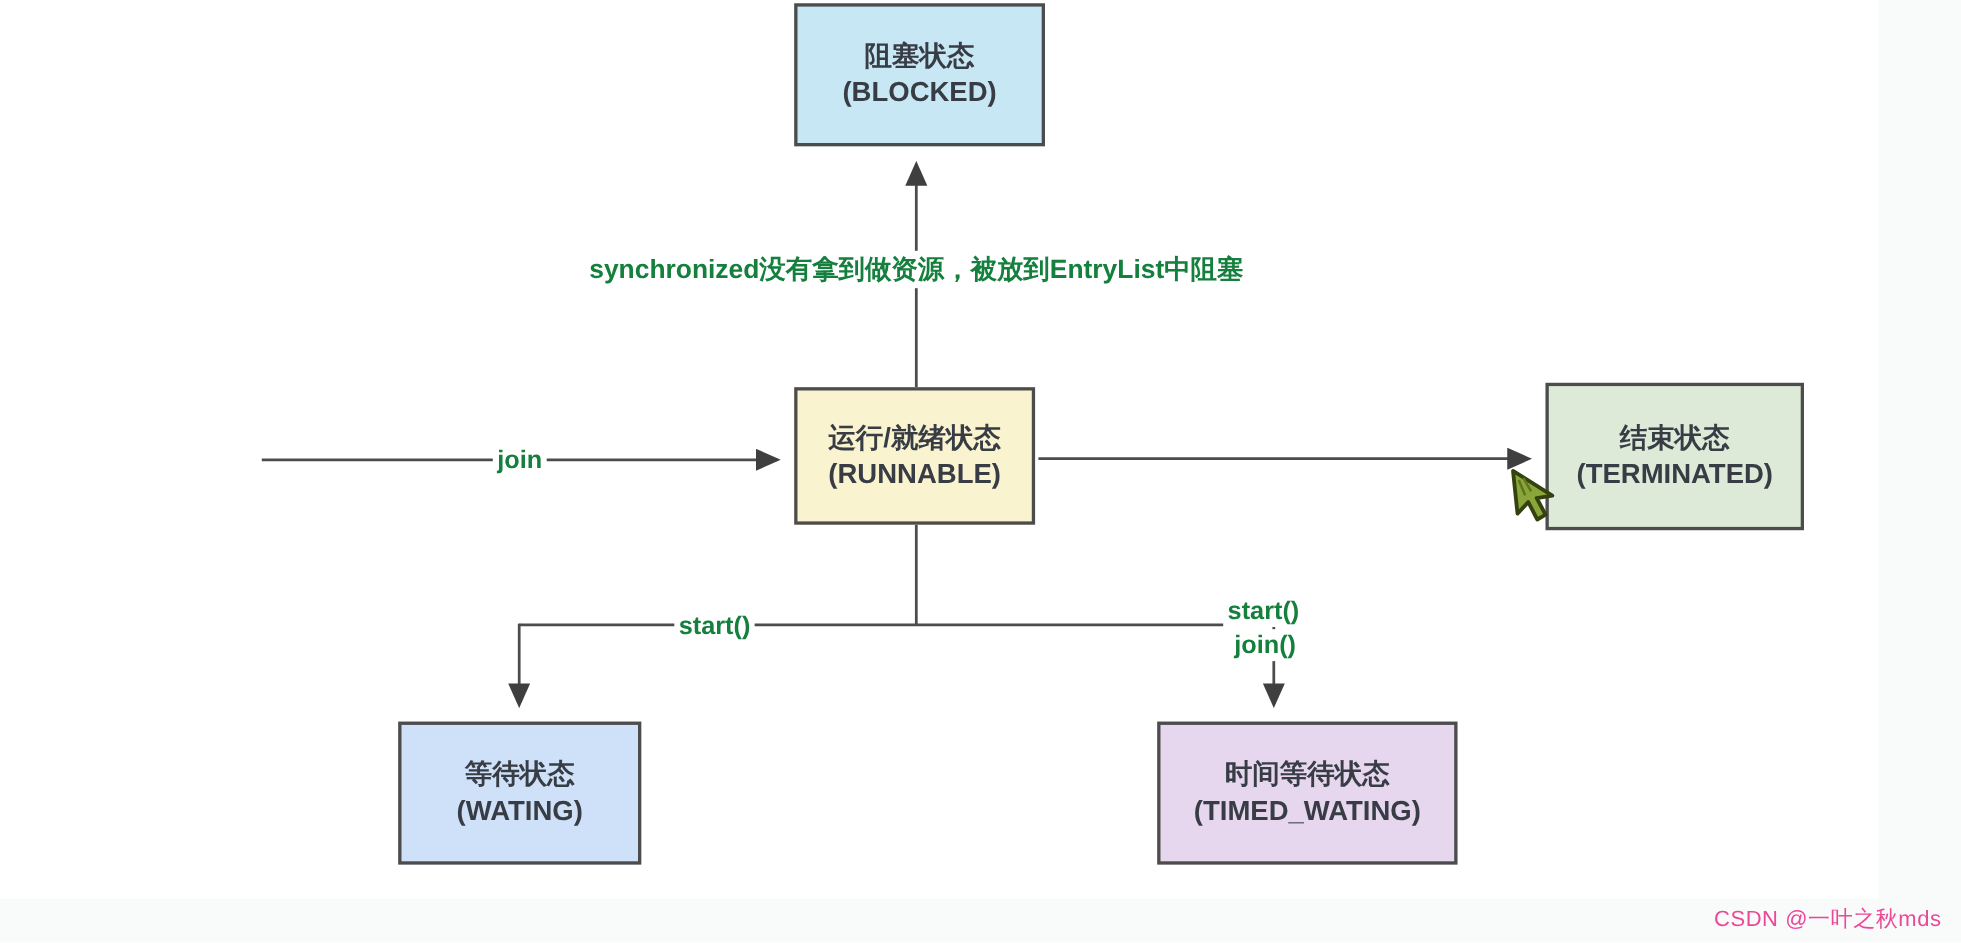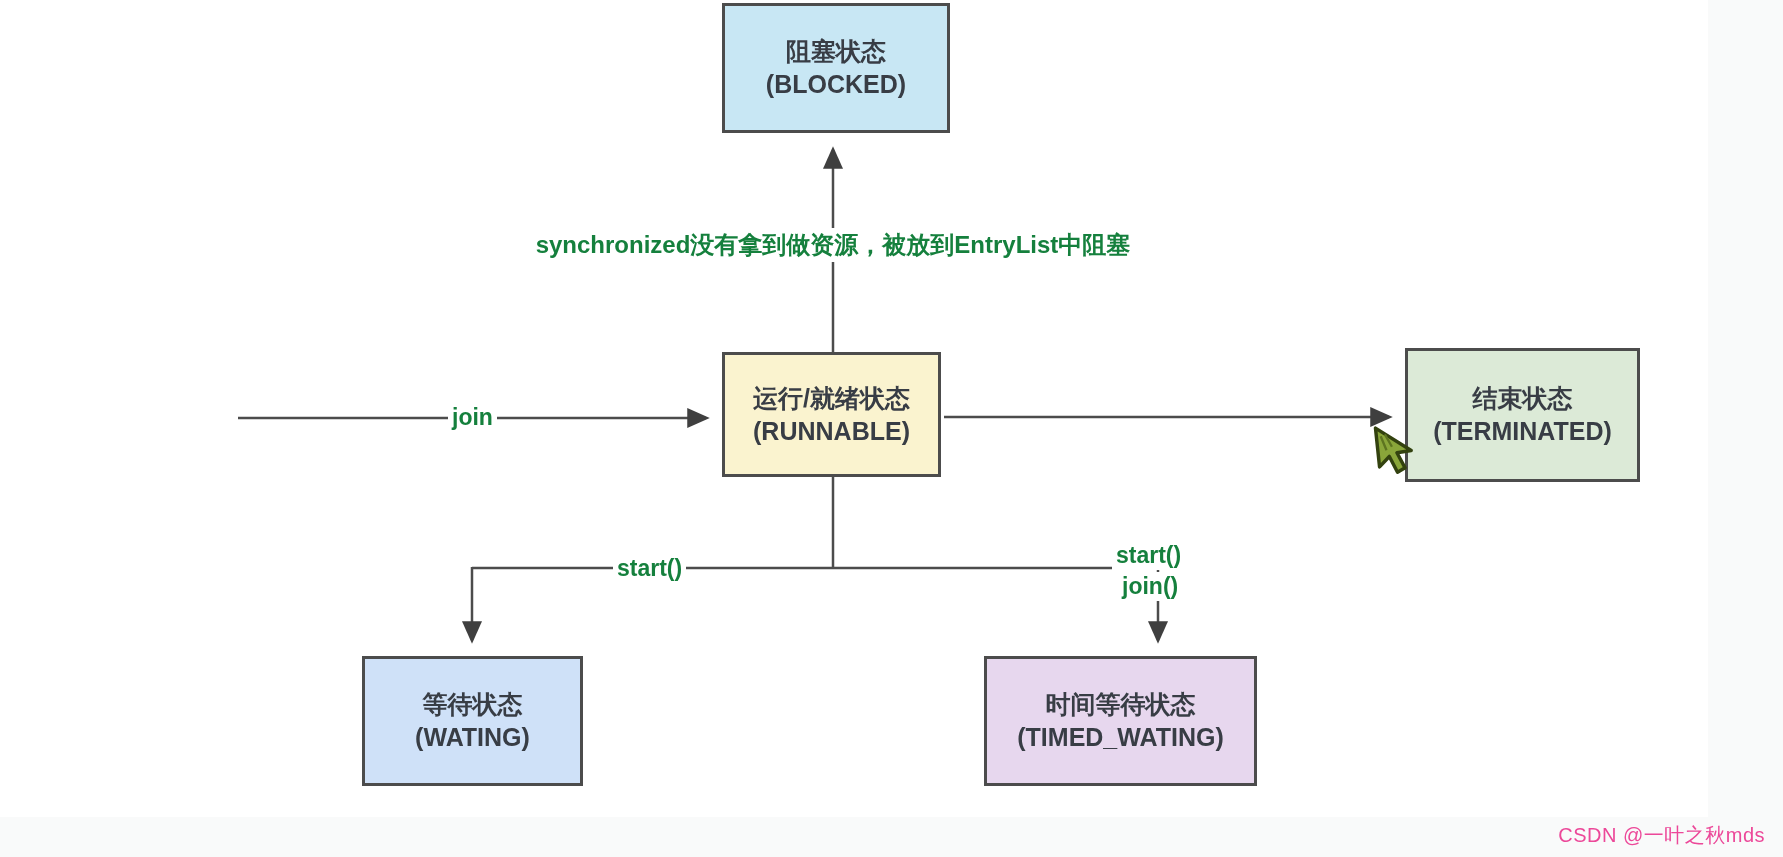--- a/index.html
+++ b/index.html
@@ -46,21 +46,21 @@
     font-weight: bold;
     font-size: 25px;
     line-height: 1.32;
     z-index: 2;
   }
   #node-blocked       { left: 722px;  top: 3px;   width: 228px; height: 130px; }
   #node-new           { left: 38px;   top: 349px; width: 200px; height: 134px; }
   #node-runnable      { left: 722px;  top: 352px; width: 219px; height: 125px; }
   #node-terminated    { left: 1405px; top: 348px; width: 235px; height: 134px; }
   #node-waiting       { left: 362px;  top: 656px; width: 221px; height: 130px; }
-  #node-timed-waiting { left: 984px; top: 656px; width: 273px; height: 130px; }
+  #node-timed-waiting { left: 1052px; top: 656px; width: 273px; height: 130px; }
 
   
   .edge-label {
     position: absolute;
     background: #ffffff;
     color: #15803d;
     font-weight: bold;
     white-space: nowrap;
     z-index: 3;
     padding: 1px 4px;

